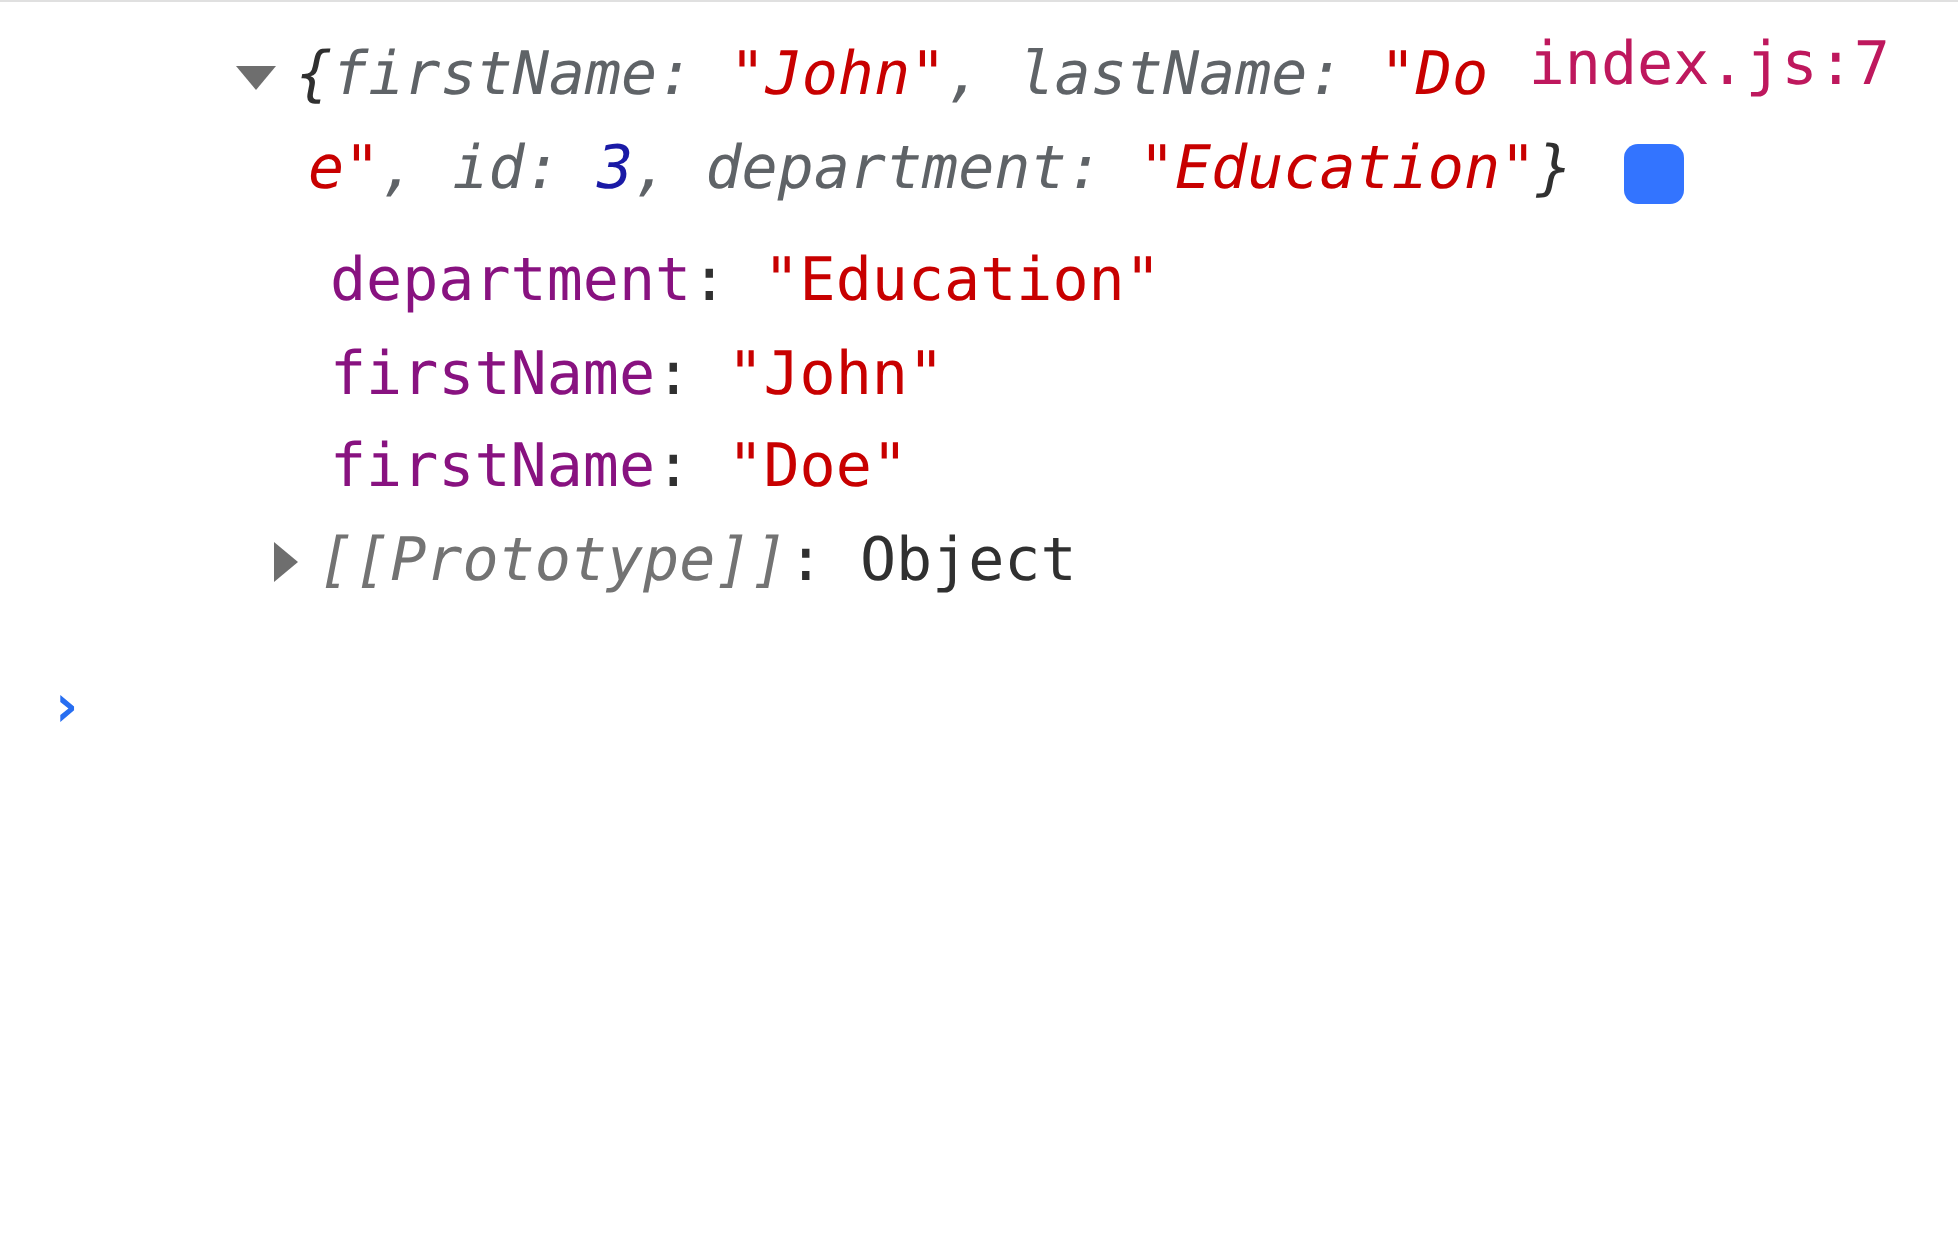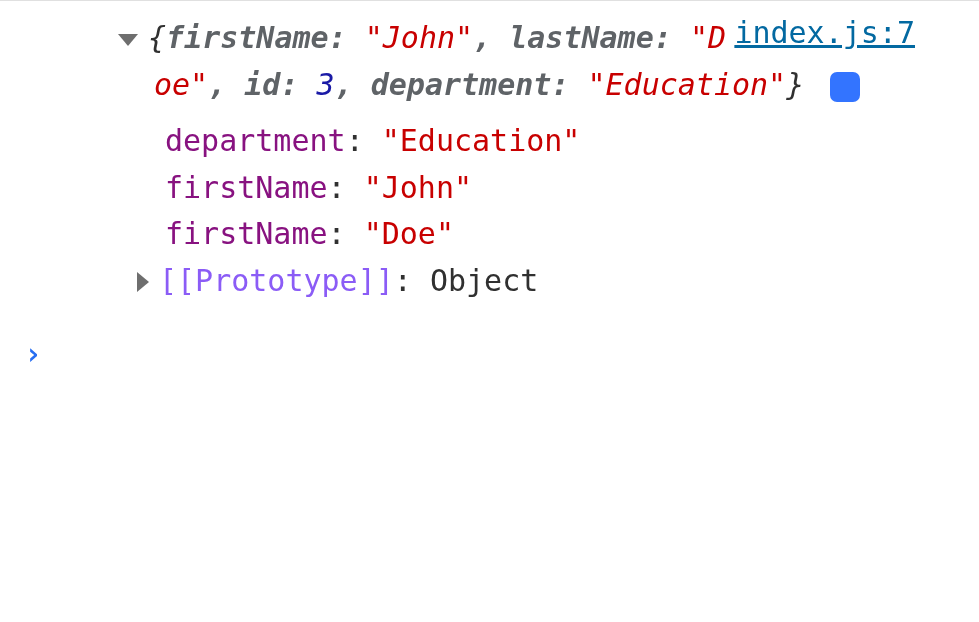--- a/index.html
+++ b/index.html
@@ -20,24 +20,23 @@
       border-top: 1px solid #e0e0e0;
       height: 100%;
       position: relative;
     }
     .entry {
       padding: 6px 20px 6px 30px;
       position: relative;
     }
     .source-link {
       float: right;
-      color: #0369a1;
-      text-decoration: underline;
+      color: #be185d;
       cursor: pointer;
-      margin-right: 44px;
+      margin-right: 14px;
       margin-bottom: 4px;
     }
     .summary-line {
       margin-left: 88px;
       text-indent: -36px;
       padding-left: 36px;
       font-style: italic;
       line-height: 1.55;
       color: #303030;
       word-break: break-all;
@@ -59,21 +58,21 @@
       width: 0;
       height: 0;
       border-top: 10px solid transparent;
       border-bottom: 10px solid transparent;
       border-left: 12px solid #6e6e6e;
       margin-right: 10px;
       vertical-align: -1px;
       cursor: pointer;
     }
     .brace { color: #303030; }
-    .key-dim { color: #5f6367; font-style: italic; font-weight: bold; }
+    .key-dim { color: #5f6367; font-style: italic; }
     .key-prop { color: #881280; text-align: center; }
     .str { color: #c80000; }
     .num { color: #1a1aa6; }
     .plain { color: #303030; }
     .info-badge {
       display: inline-flex;
       align-items: center;
       justify-content: center;
       width: 30px;
       height: 30px;
@@ -92,21 +91,22 @@
       margin-top: 10px;
     }
     .prop-row {
       line-height: 1.55;
     }
     .proto-row {
       margin-left: -28px;
       line-height: 1.55;
     }
     .proto-key {
-      color: #8b5cf6;
+      color: #737373;
+      font-style: italic;
     }
     .prompt-row {
       margin-top: 26px;
       padding-left: 24px;
       color: #276ef1;
     }
     .prompt-chevron {
       font-size: 30px;
       font-weight: bold;
     }

